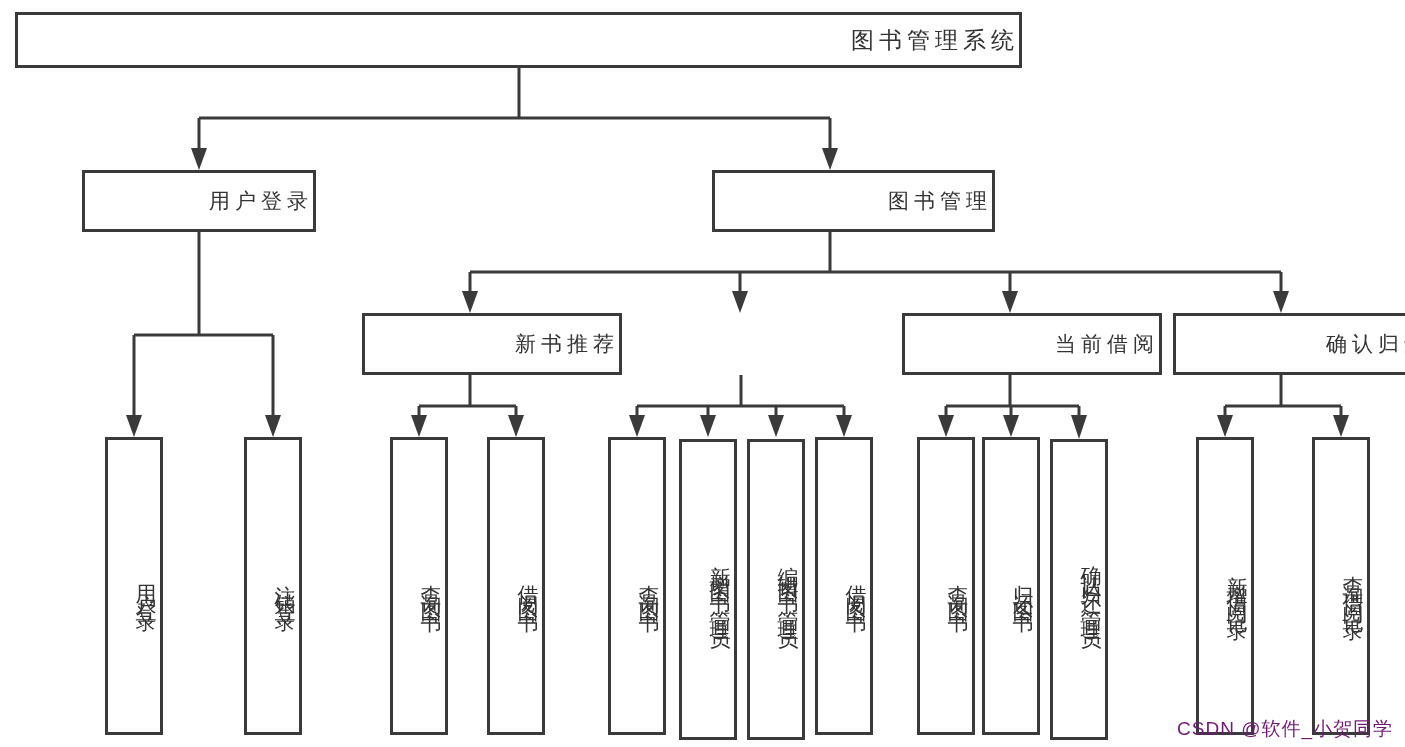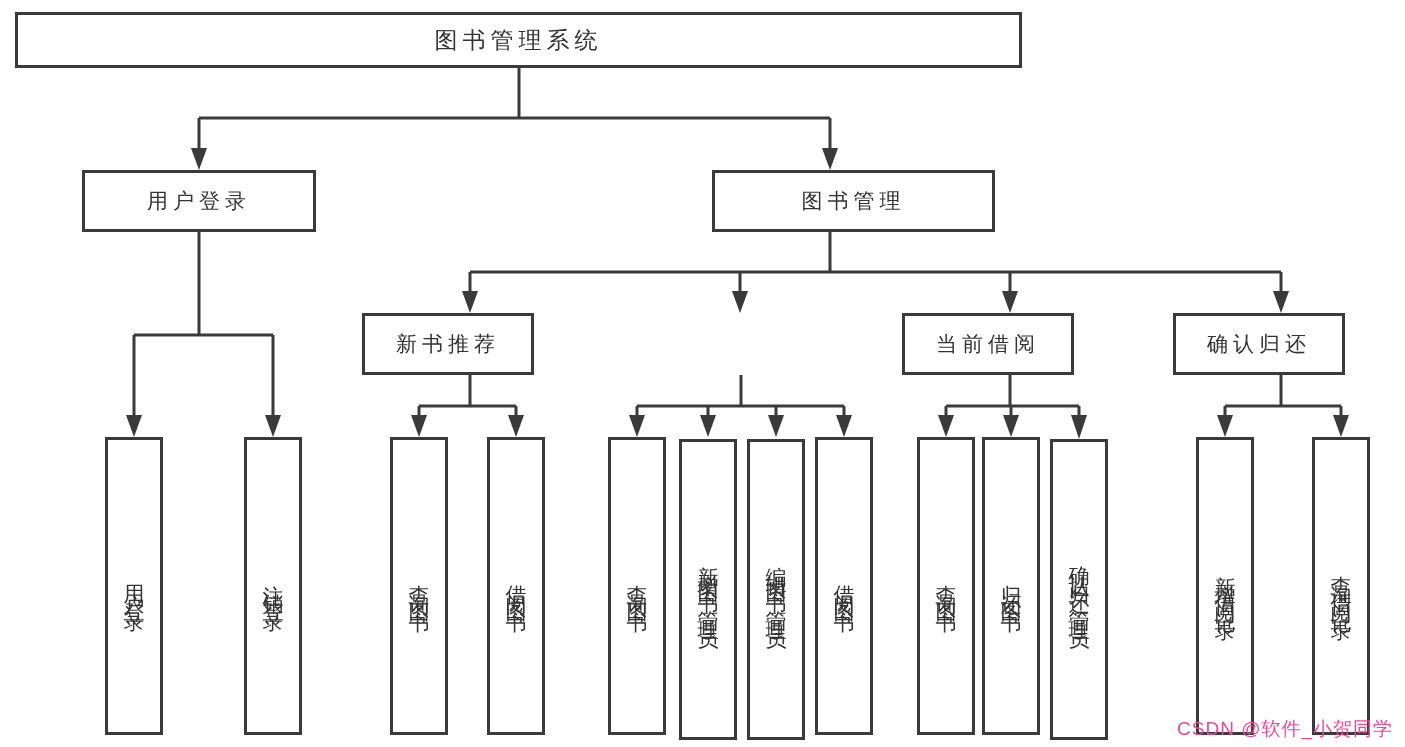--- a/index.html
+++ b/index.html
@@ -3,36 +3,36 @@
 <meta charset="utf-8">
 <style>
   html,body{margin:0;padding:0;background:#ffffff;}
   .stage{
     position:relative;width:1405px;height:747px;background:#ffffff;
     font-family:"Liberation Sans",sans-serif;color:#333333;overflow:hidden;
   }
   .wires{position:absolute;left:0;top:0;width:1405px;height:747px;}
   .box{
     position:absolute;box-sizing:border-box;border:3px solid #3a3a3a;background:#ffffff;
-    display:flex;align-items:center;justify-content:center;z-index:2;
+    display:flex;align-items:center;justify-content:flex-end;z-index:2;
   }
   .root{left:15px;top:12px;width:1007px;height:56px;font-size:23px;letter-spacing:5px;}
   .lvl{height:62px;font-size:21px;letter-spacing:5px;}
   .lvl2-user{left:82px;top:170px;width:234px;}
   .lvl2-mgmt{left:712px;top:170px;width:283px;}
-  .lvl3{top:313px;width:172px;}
+  .lvl3{top:313px;width:260px;}
   .leaf{top:437px;width:58px;height:298px;}
   .leaf.tall{top:439px;height:301px;}
   .vtext{
     writing-mode:vertical-rl;text-orientation:mixed;
     font-size:21px;letter-spacing:9px;white-space:nowrap;
   }
   .watermark{
     position:absolute;right:12px;bottom:5px;z-index:5;
-    font-size:19px;letter-spacing:1px;color:#ec4899;
+    font-size:19px;letter-spacing:1px;color:#701a75;
   }
 </style>
 </head>
 <body>
 
 <div class="stage">
 
   <svg class="wires" viewBox="0 0 1405 747" xmlns="http://www.w3.org/2000/svg">
     <g stroke="#3a3a3a" stroke-width="3" fill="none">
       <path d="M519 68 V118 M199 118 H830 M199 118 V150 M830 118 V150"></path>

